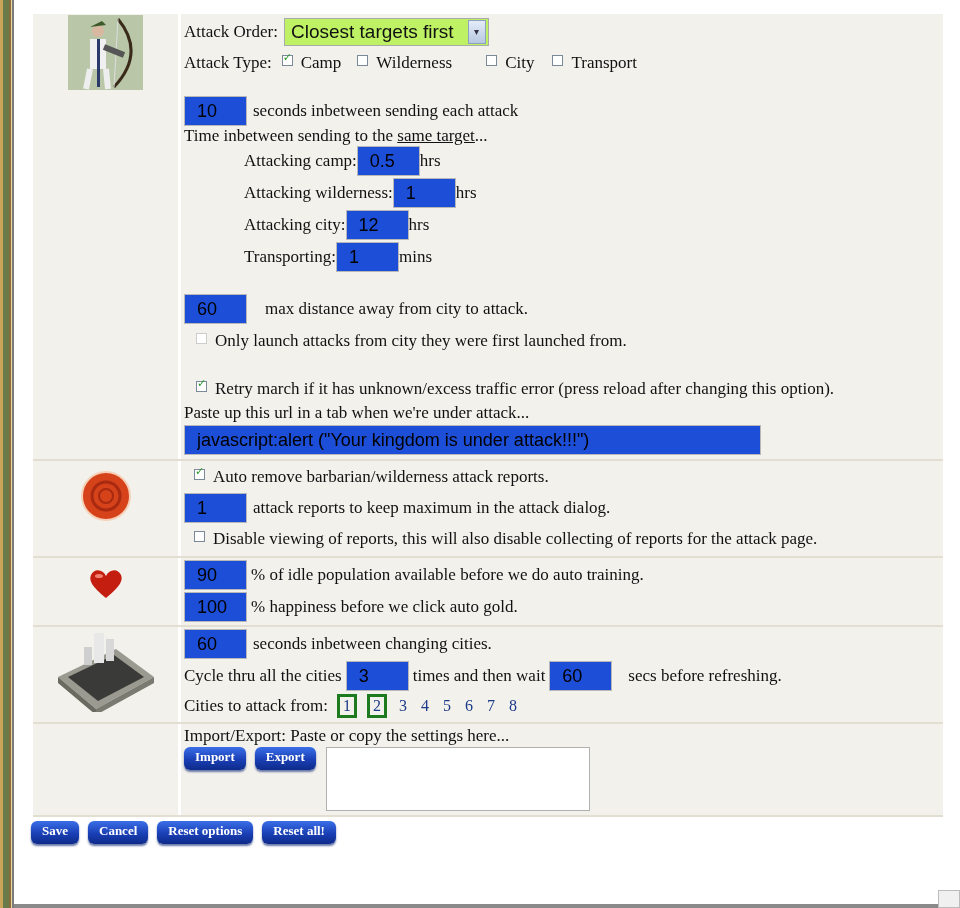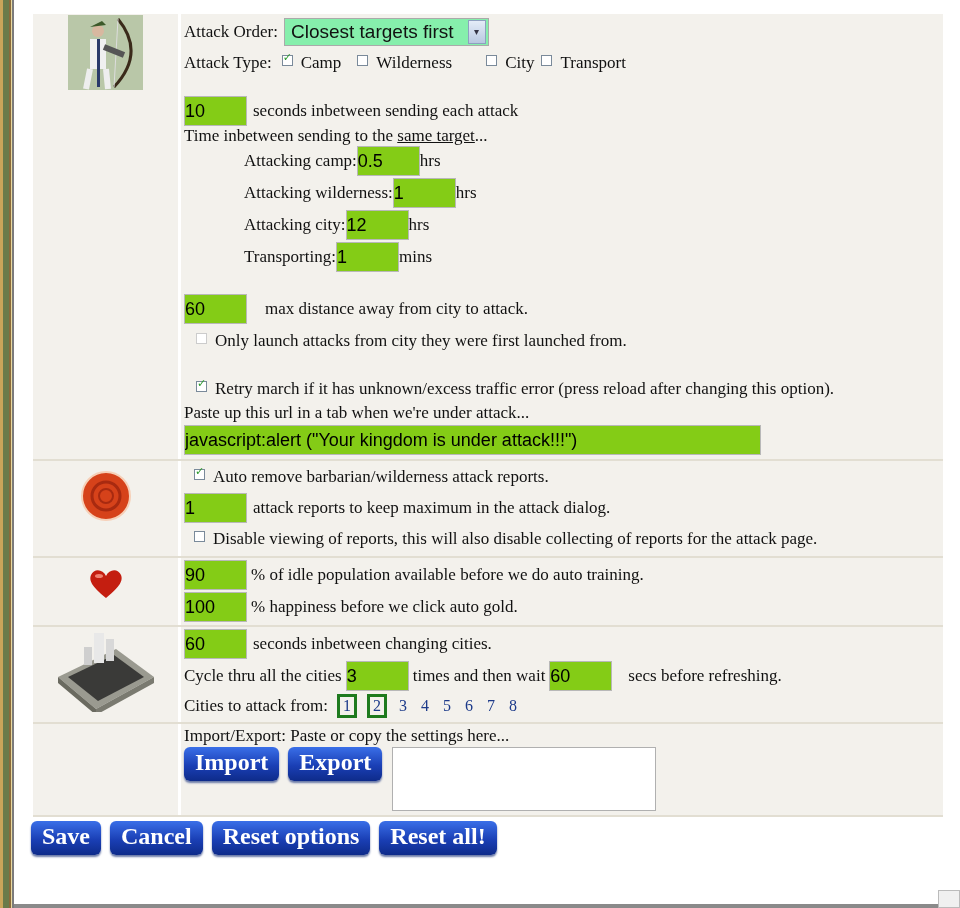--- a/index.html
+++ b/index.html
@@ -16,34 +16,34 @@
   .corner-scroll { position:absolute; right:0; bottom:0; width:22px; height:18px; background:#f0f0f0; border:1px solid #bbb; box-sizing:border-box; }
   .panel { position:absolute; left:33px; top:14px; width:910px; }
   .row { display:flex; border-bottom:2px solid #e2ded2; }
   .icon-cell { width:145px; background:#f3f1ec; flex:none; display:flex; justify-content:center; }
   .sep { width:3px; background:#ffffff; flex:none; }
   .content-cell { flex:1; background:#f3f1ec; padding:1px 0 2px 3px; }
   .line { display:flex; align-items:center; white-space:nowrap; height:32px; }
   .tight { height:26px; }
   input.txt {
     font-family:"Liberation Sans", sans-serif; font-size:18px; color:#000;
-    height:30px; box-sizing:border-box; border:1px solid #b8b8b8; background:#84cc16; padding:0 0;
+    height:30px; box-sizing:border-box; border:1px solid #b8b8b8; background:#1d4ed8; padding:0 12px;
   }
   .w62 { width:63px; }
   .cb { width:11px; height:11px; border:1px solid #7a8a9a; background:#fff; display:inline-block; position:relative; box-sizing:border-box; margin:0 8px 6px 2px; vertical-align:middle; }
   .cb.checked::after { content:"✓"; position:absolute; left:0px; top:-5px; font-size:11px; color:#2a9a2a; font-family:"DejaVu Sans", sans-serif; }
   .cb.disabled { border-color:#ccc; }
   .select {
-    display:inline-flex; align-items:center; height:28px; border:1px solid #aaa; background:#86efac;
+    display:inline-flex; align-items:center; height:28px; border:1px solid #aaa; background:#bef264;
     font-family:"Liberation Sans", sans-serif; font-size:19px; padding-left:6px; margin-left:6px; box-sizing:border-box;
   }
   .select .arrow { width:16px; height:22px; margin:0 2px 0 14px; background:linear-gradient(#e4ecf8,#b8c8e0); border:1px solid #8ea0c0; font-size:10px; text-align:center; line-height:22px; color:#334; font-family:"DejaVu Sans", sans-serif; }
   .btn {
     display:inline-block; background:linear-gradient(#3a6fe8,#1a3fb5 55%,#0e2b8a);
-    color:#fff; font-weight:bold; font-family:"Liberation Serif", serif; font-size:24px;
+    color:#fff; font-weight:bold; font-family:"Liberation Serif", serif; font-size:13px;
     border-radius:6px; padding:2px 11px 5px; margin-right:9px; box-shadow:0 2px 2px #6a7aa8; cursor:pointer;
   }
   .city-link { color:#1c3a8a; font-size:16px; margin:0 7px; display:inline-block; text-align:center; }
   .city-link.selected { border:3px solid #1e7a1e; padding:0 3px; margin:0 5px; }
   u { text-decoration:underline; }
 </style>
 </head>
 <body>
 
 <div class="left-edge"></div>
@@ -75,21 +75,21 @@
           <span class="arrow">▾</span>
         </span>
       </div>
       <div class="line" style="height:30px">
         <span style="margin-right:8px">Attack Type:</span>
         <span class="cb checked"></span>
         <span style="margin-right:14px">Camp</span>
         <span class="cb"></span>
         <span style="margin-right:32px">Wilderness</span>
         <span class="cb"></span>
-        <span style="margin-right:5px">City</span>
+        <span style="margin-right:16px">City</span>
         <span class="cb"></span>
         <span>Transport</span>
       </div>
       <div style="height:17px"></div>
       <div class="line">
         <input class="txt w62" value="10" style="">
         <span style="margin-left:6px">seconds inbetween sending each attack</span>
       </div>
       <div class="line tight" style="height:18px">
         <span style="white-space:pre">Time inbetween sending to the </span>

